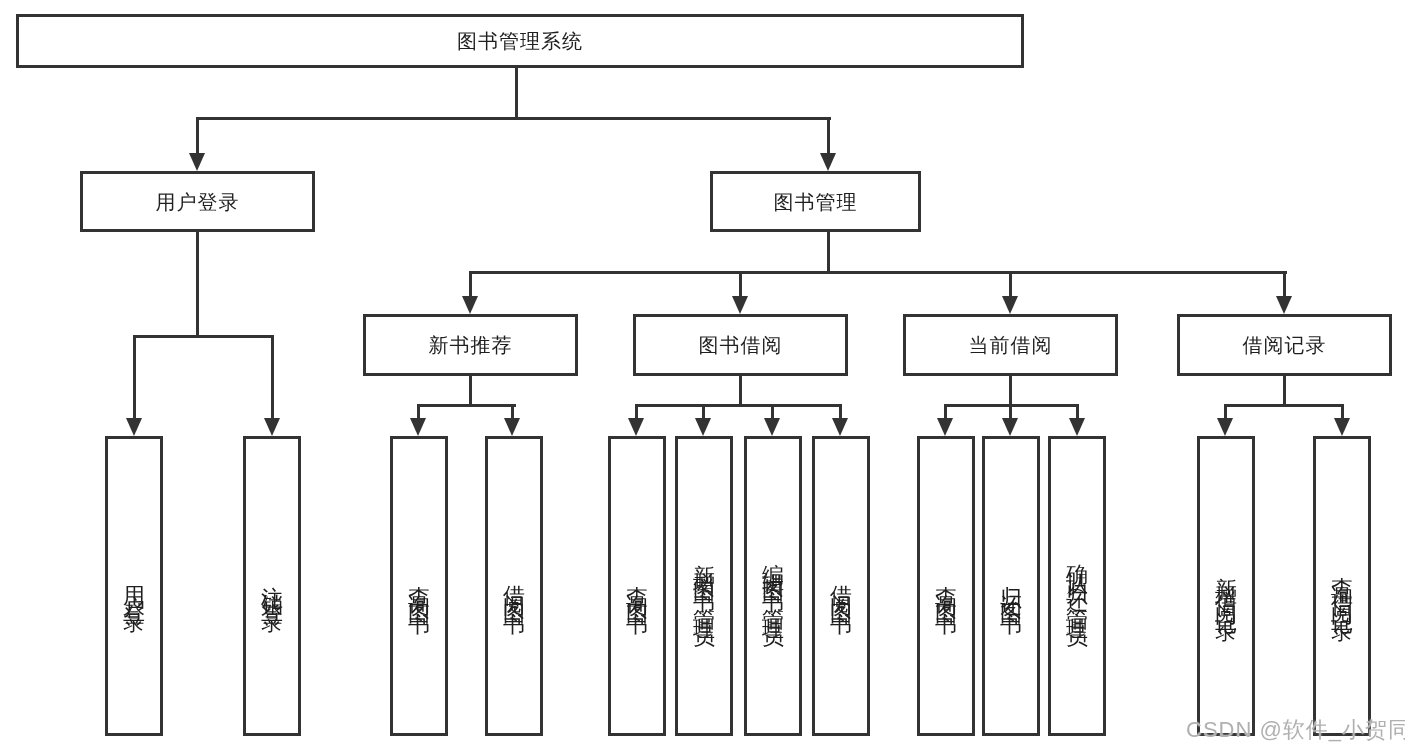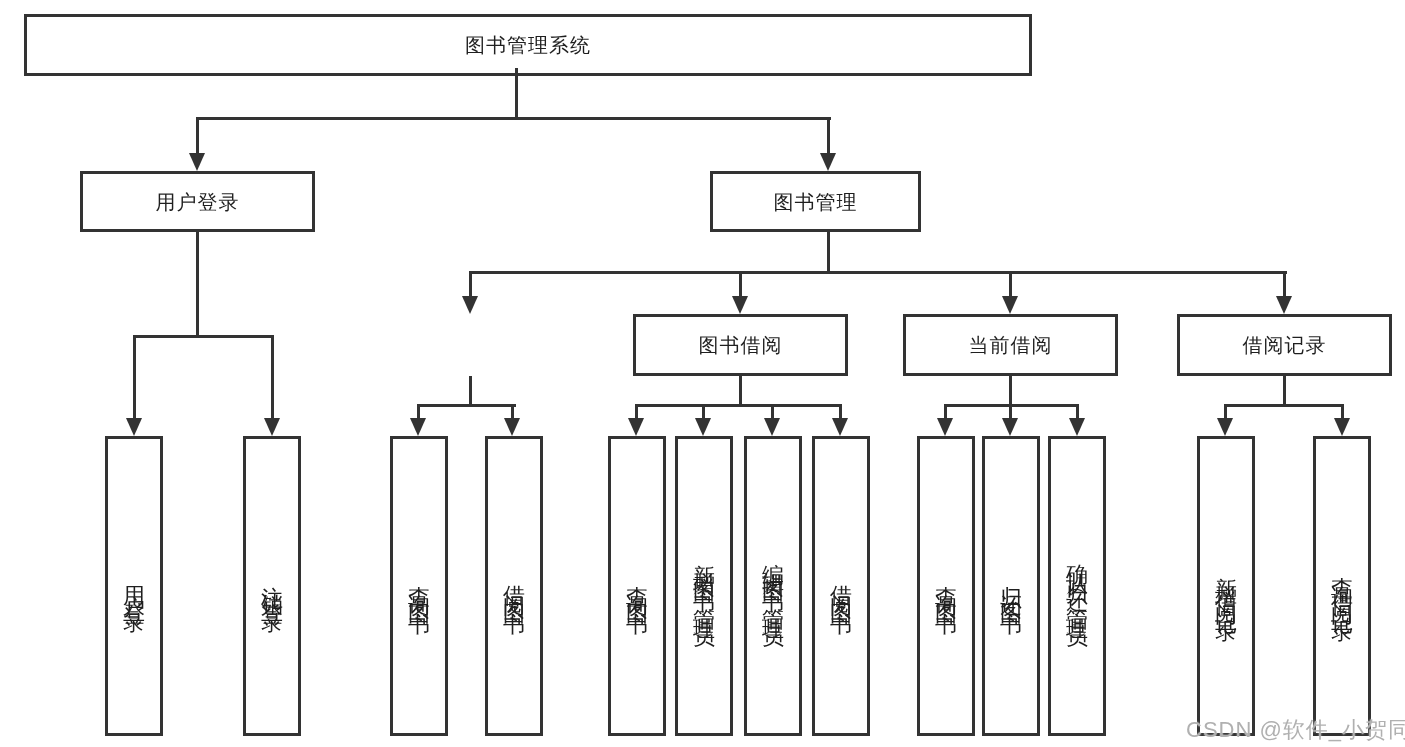--- a/index.html
+++ b/index.html
@@ -29,21 +29,21 @@
     position:absolute;left:1186px;top:715px;color:#b0b0b0;font-size:22px;
     letter-spacing:1px;white-space:nowrap;z-index:5;
     text-shadow:0 0 2px #ffffff;
   }
 </style>
 </head>
 <body>
 
 <div class="canvas">
 
-  <div class="box" style="left:24px;top:14px;width:1008px;height:62px">
+  <div class="box" style="left:16px;top:14px;width:1008px;height:54px">
     <span class="hlabel">图书管理系统</span>
   </div>
 
   <div class="cline" style="left:515px;top:68px;width:3px;height:51px"></div>
   <div class="cline" style="left:196px;top:117px;width:635px;height:3px"></div>
   <div class="cline" style="left:196px;top:117px;width:3px;height:37px"></div>
   <div class="cline" style="left:827px;top:117px;width:3px;height:37px"></div>
   <div class="arrow" style="left:189px;top:153px"></div>
   <div class="arrow" style="left:820px;top:153px"></div>
 
@@ -65,20 +65,23 @@
   <div class="cline" style="left:469px;top:271px;width:818px;height:3px"></div>
   <div class="cline" style="left:469px;top:271px;width:3px;height:26px"></div>
   <div class="cline" style="left:739px;top:271px;width:3px;height:26px"></div>
   <div class="cline" style="left:1009px;top:271px;width:3px;height:26px"></div>
   <div class="cline" style="left:1283px;top:271px;width:3px;height:26px"></div>
   <div class="arrow" style="left:462px;top:296px"></div>
   <div class="arrow" style="left:732px;top:296px"></div>
   <div class="arrow" style="left:1002px;top:296px"></div>
   <div class="arrow" style="left:1276px;top:296px"></div>
 
+  <div class="box" style="left:363px;top:314px;width:215px;height:62px">
+    <span class="hlabel">新书推荐</span>
+  </div>
   <div class="box" style="left:633px;top:314px;width:215px;height:62px">
     <span class="hlabel">图书借阅</span>
   </div>
   <div class="box" style="left:903px;top:314px;width:215px;height:62px">
     <span class="hlabel">当前借阅</span>
   </div>
   <div class="box" style="left:1177px;top:314px;width:215px;height:62px">
     <span class="hlabel">借阅记录</span>
   </div>
 

